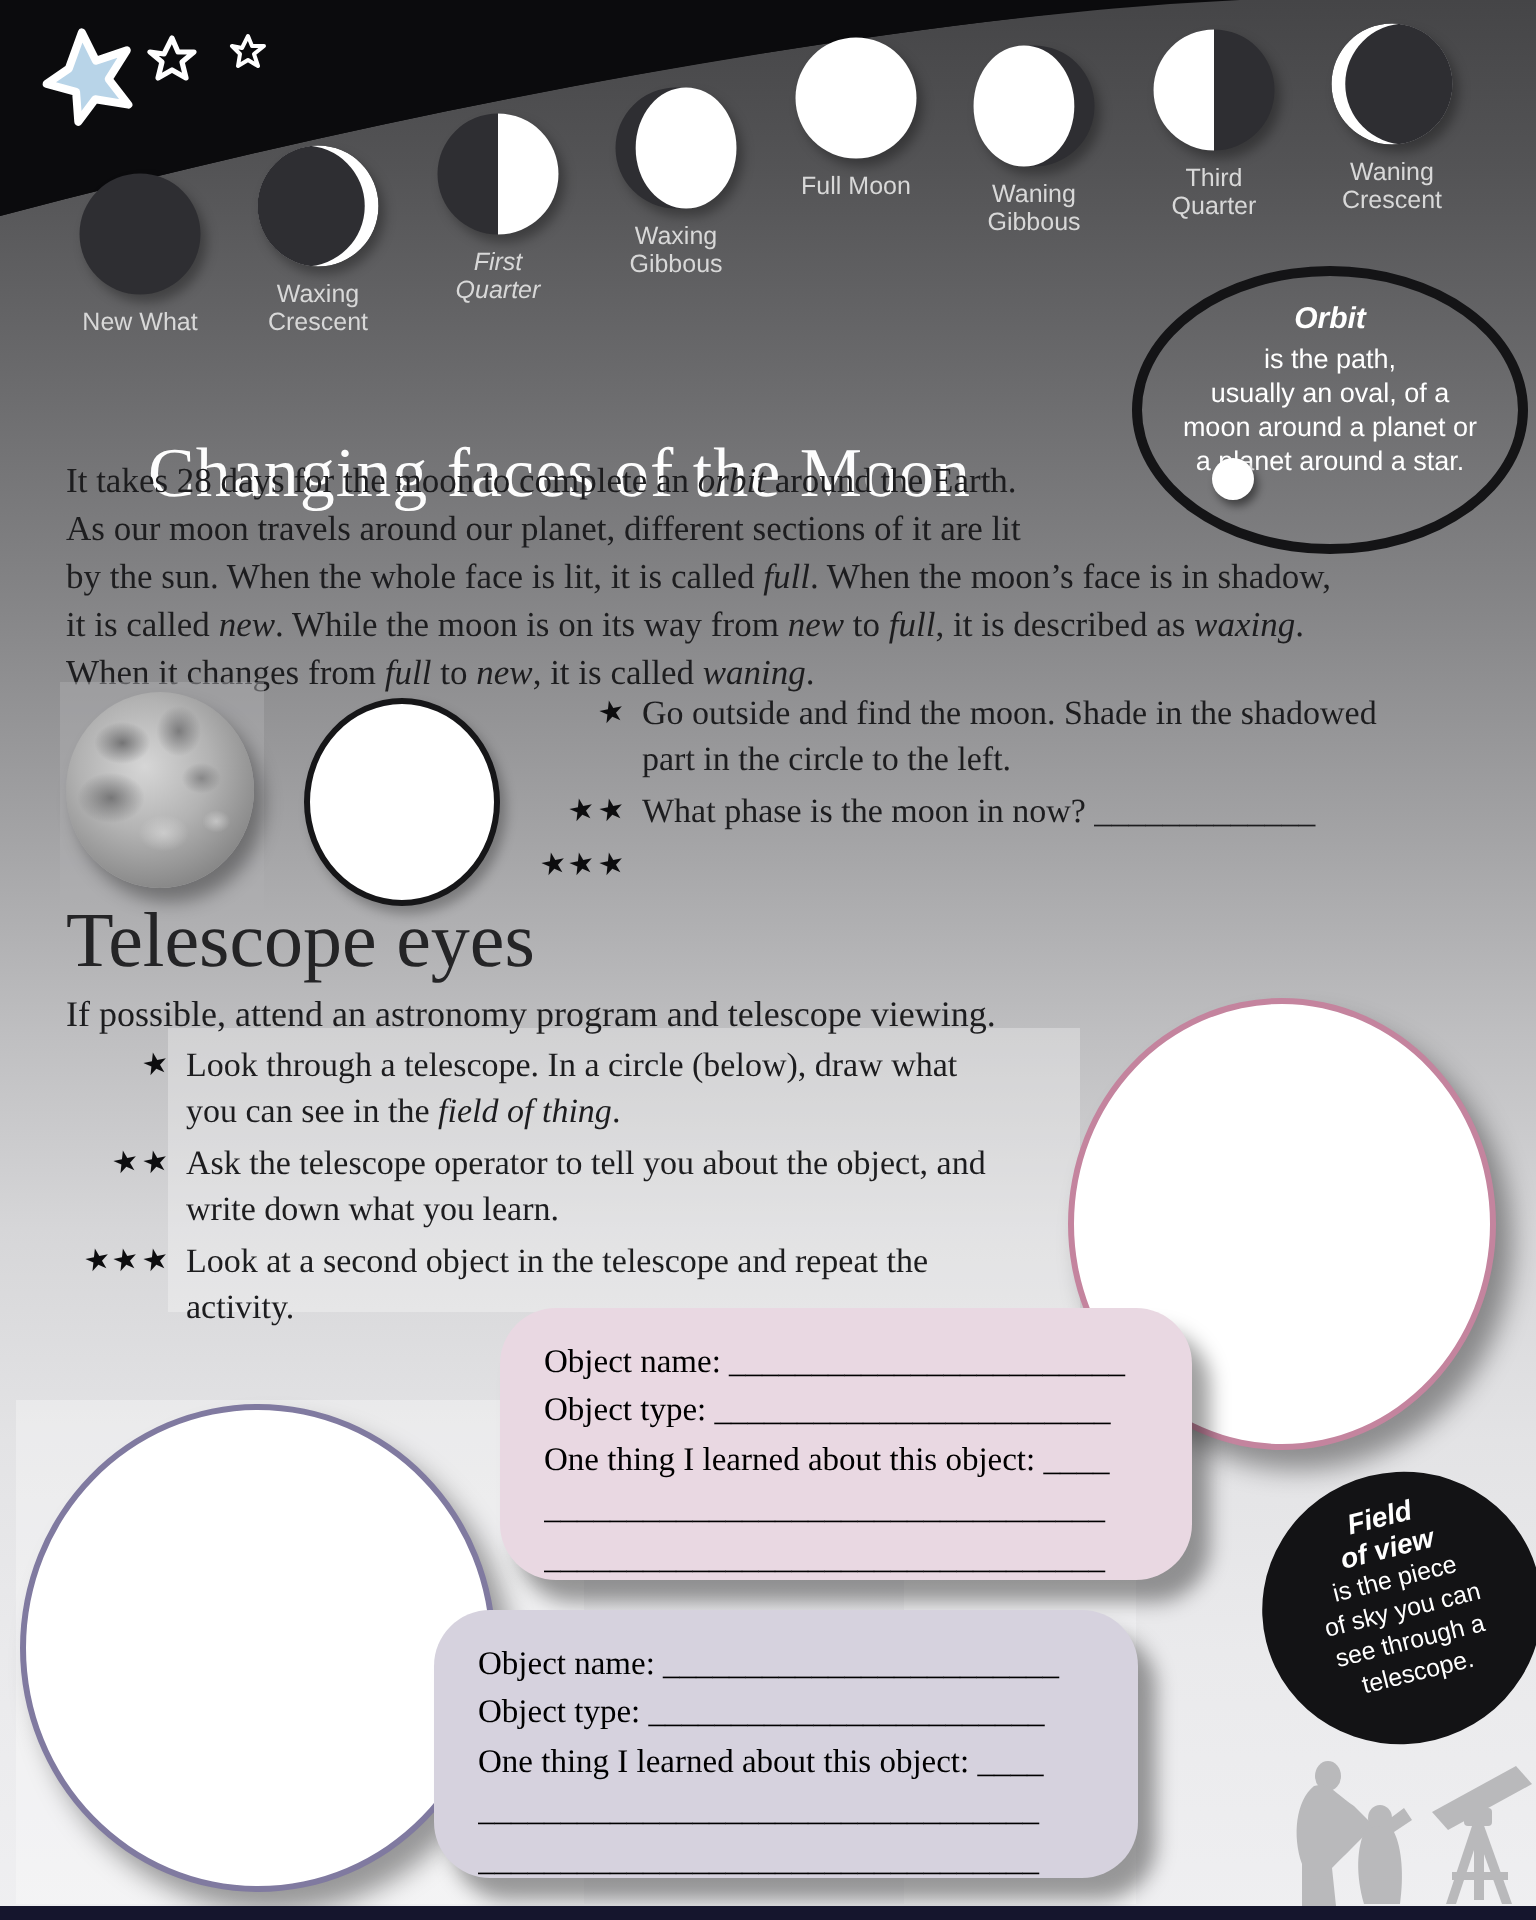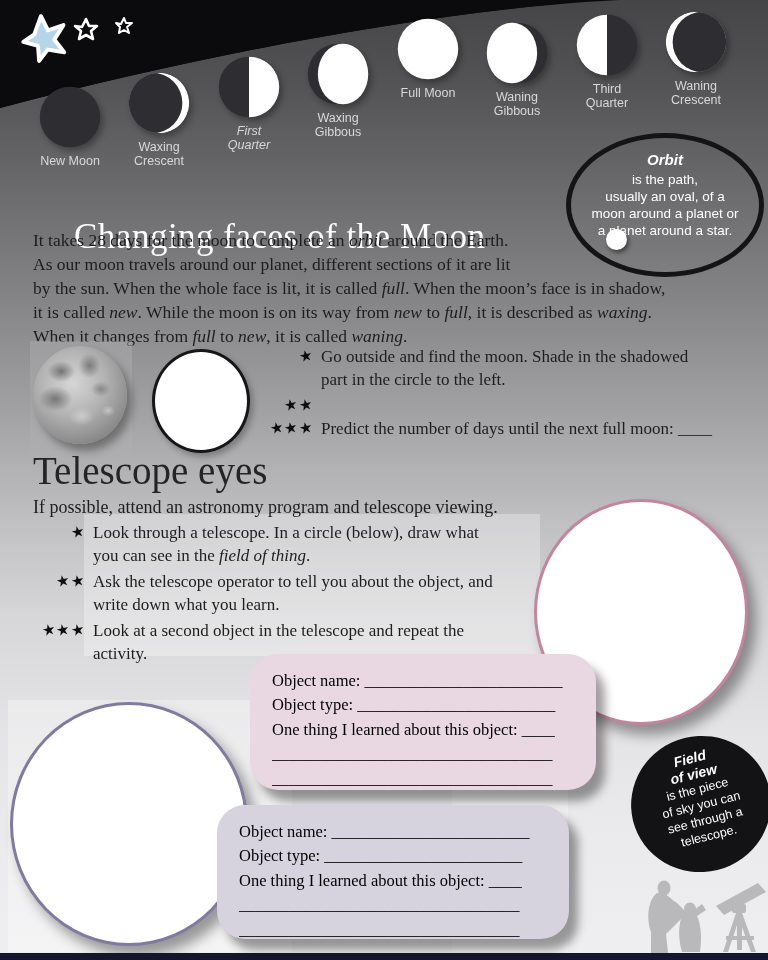--- a/index.html
+++ b/index.html
@@ -113,21 +113,21 @@
     <g>
       <path d="M121,24 L124,18 L126,23 L132,23 L127,27 L129,33 L124,30 L119,33 L120,27 L116,23 Z" fill="none" stroke="#ffffff" stroke-width="2" stroke-linejoin="round"></path>
     </g>
   </svg>
 
   <div id="phase-row">
       <div class="phase" style="left: 28px; top: 84px;">
         <svg width="66" height="66" viewBox="0 0 72 72">
           <circle cx="36" cy="36" r="33" fill="#2e2e32"></circle>
         </svg>
-        <div class="phase-label">New Moon</div>
+        <div class="phase-label">New What</div>
       </div>
       <div class="phase" style="left: 117px; top: 70px;">
         <svg width="66" height="66" viewBox="0 0 72 72">
           <defs>
             <clipPath id="mc1">
               <circle cx="36" cy="36" r="33"></circle>
             </clipPath>
           </defs>
           <g clip-path="url(#mc1)">
             <circle cx="36" cy="36" r="33" fill="#ffffff"></circle>
@@ -200,24 +200,24 @@
   <div class="moon-photo"></div>
   <div class="shade-circle"></div>
 
   <div id="moon-activity" class="star-list">
       <div class="star-row">
         <div class="star-cell"><span class="star">★</span></div>
         <div class="star-text">Go outside and find the moon. Shade in the shadowed<br>part in the circle to the left.</div>
       </div>
       <div class="star-row">
         <div class="star-cell"><span class="star">★</span><span class="star">★</span></div>
+        <div class="star-text">What phase is the moon in now? _____________</div>
       </div>
       <div class="star-row">
         <div class="star-cell"><span class="star">★</span><span class="star">★</span><span class="star">★</span></div>
-        <div class="star-text">Predict the number of days until the next full moon:  ____</div>
       </div>
     </div>
 
   <h2 class="telescope-heading">Telescope eyes</h2>
   <div class="telescope-sub">If possible, attend an astronomy program and telescope viewing.</div>
 
   <div id="telescope-activity" class="star-list">
       <div class="star-row">
         <div class="star-cell"><span class="star">★</span></div>
         <div class="star-text">Look through a telescope. In a circle (below), draw what<br>you can see in the <i>field of thing</i>.</div>

